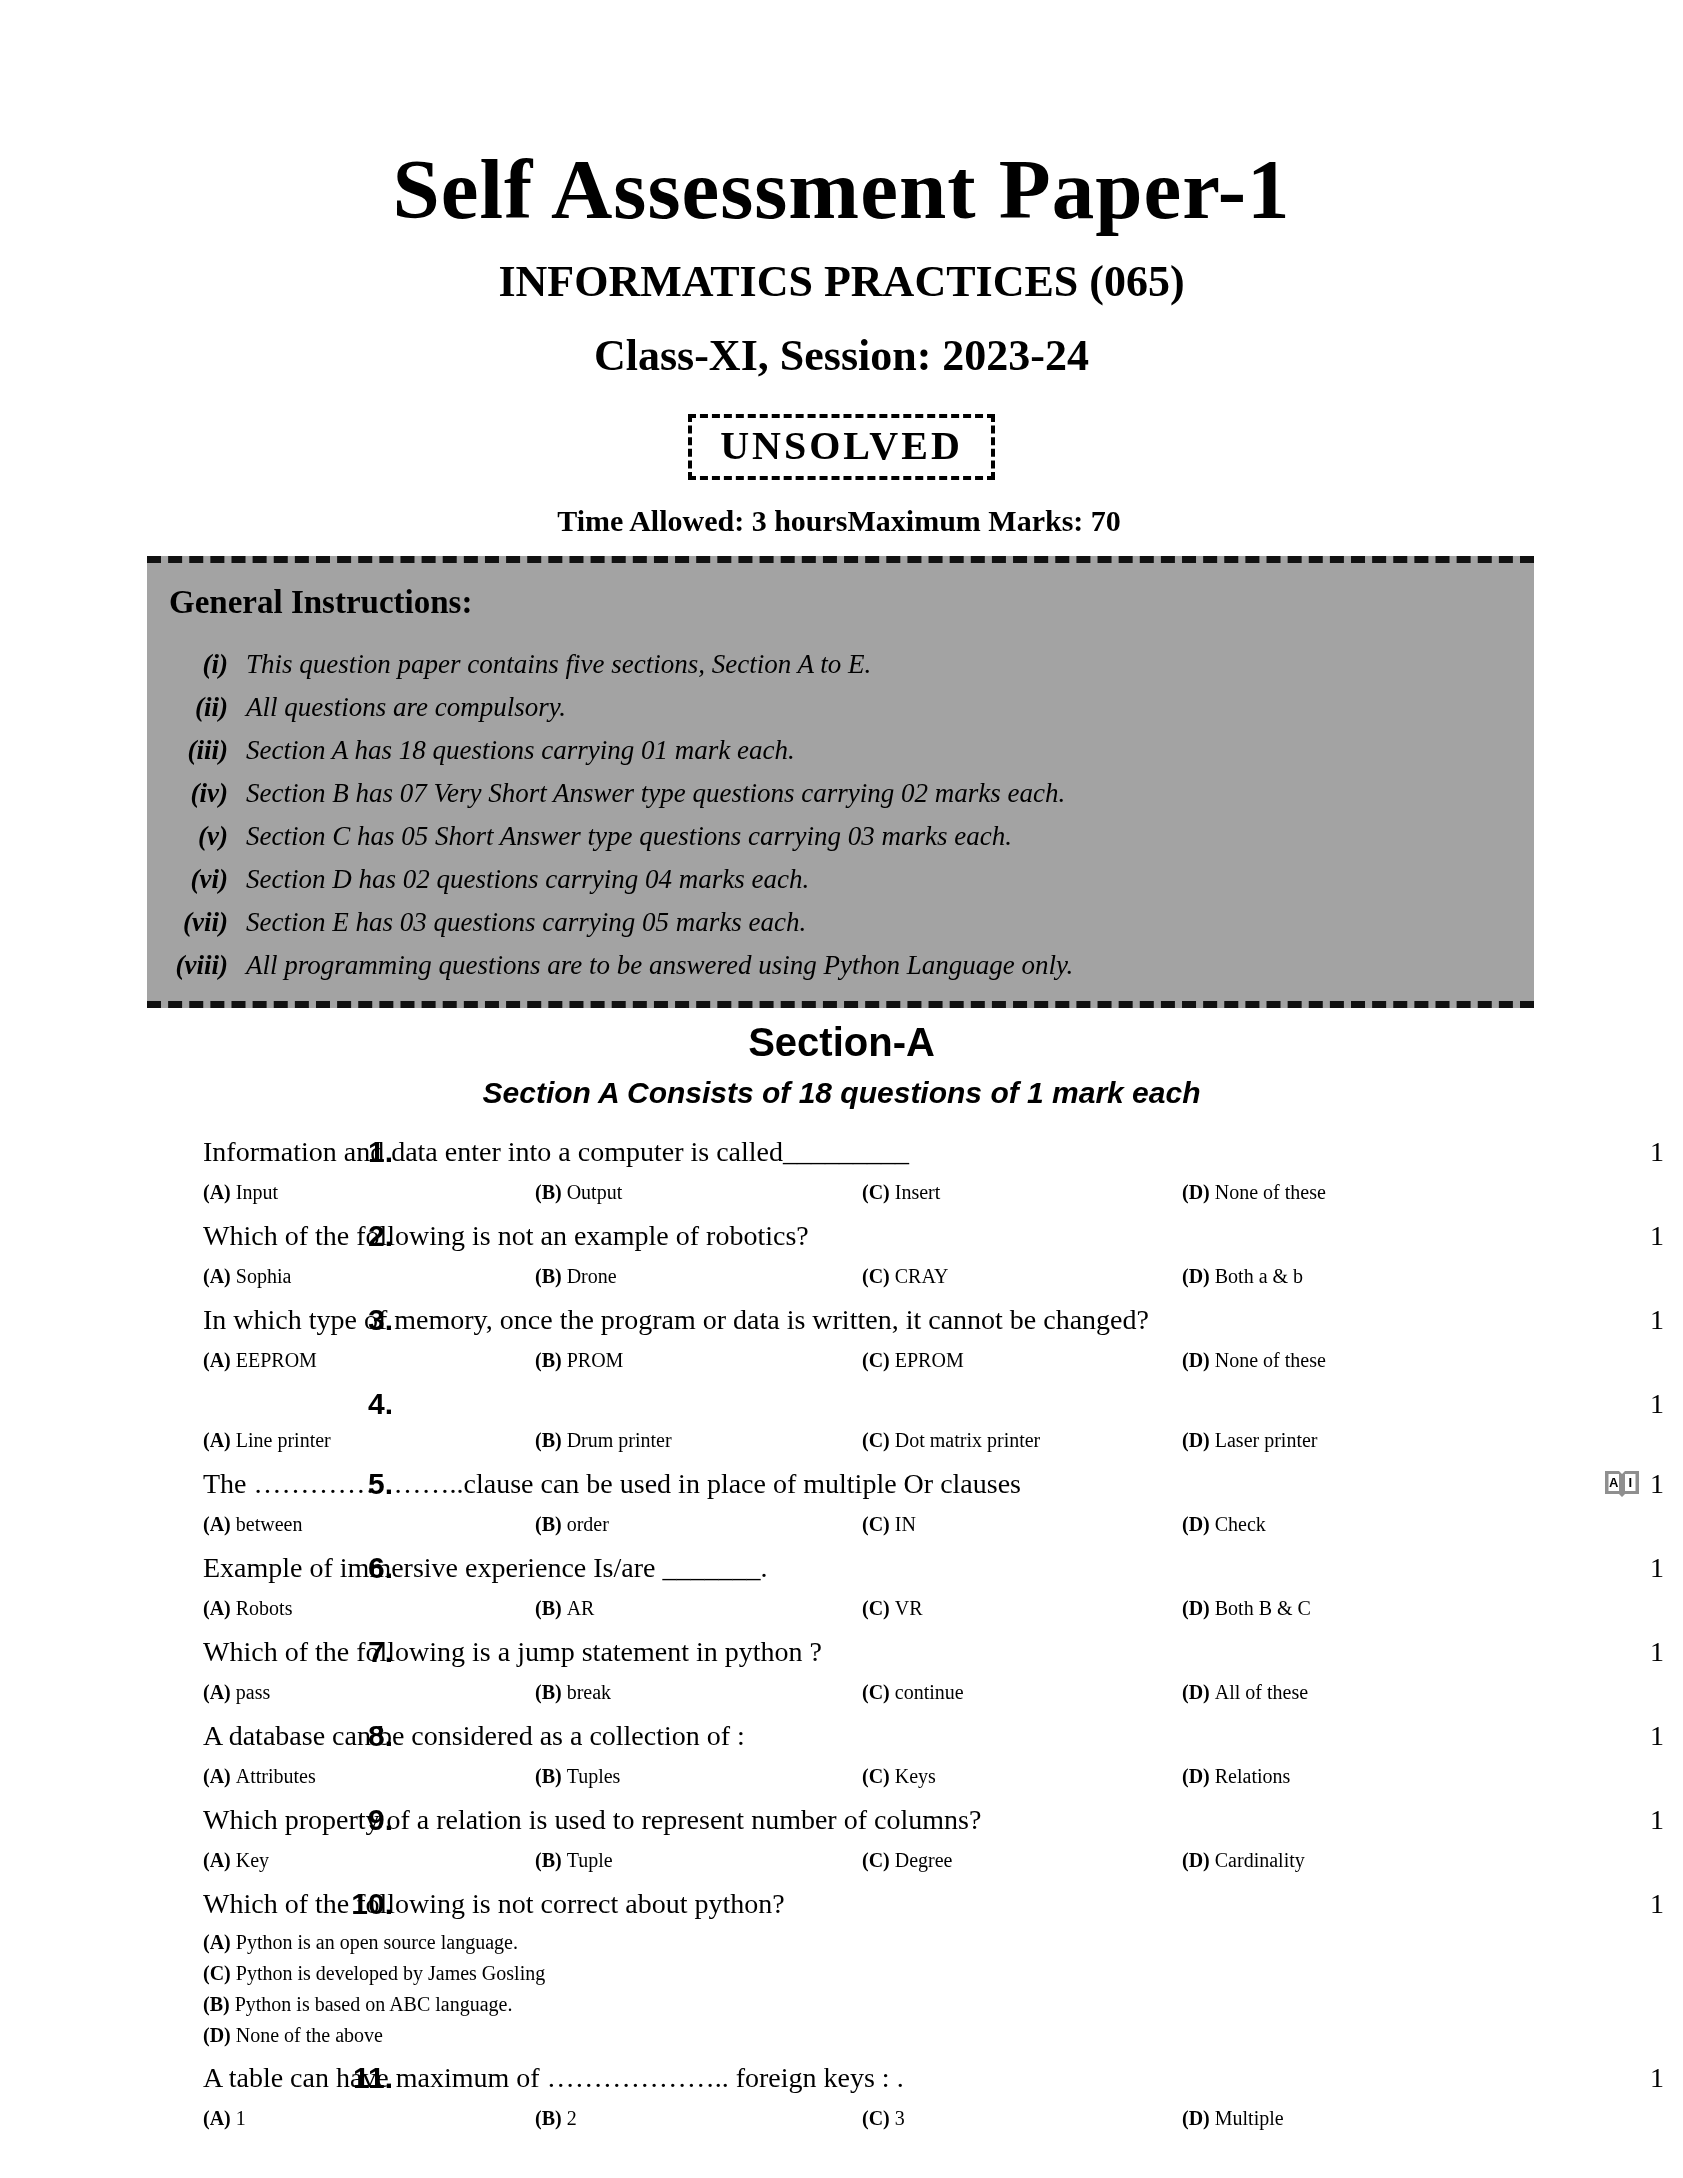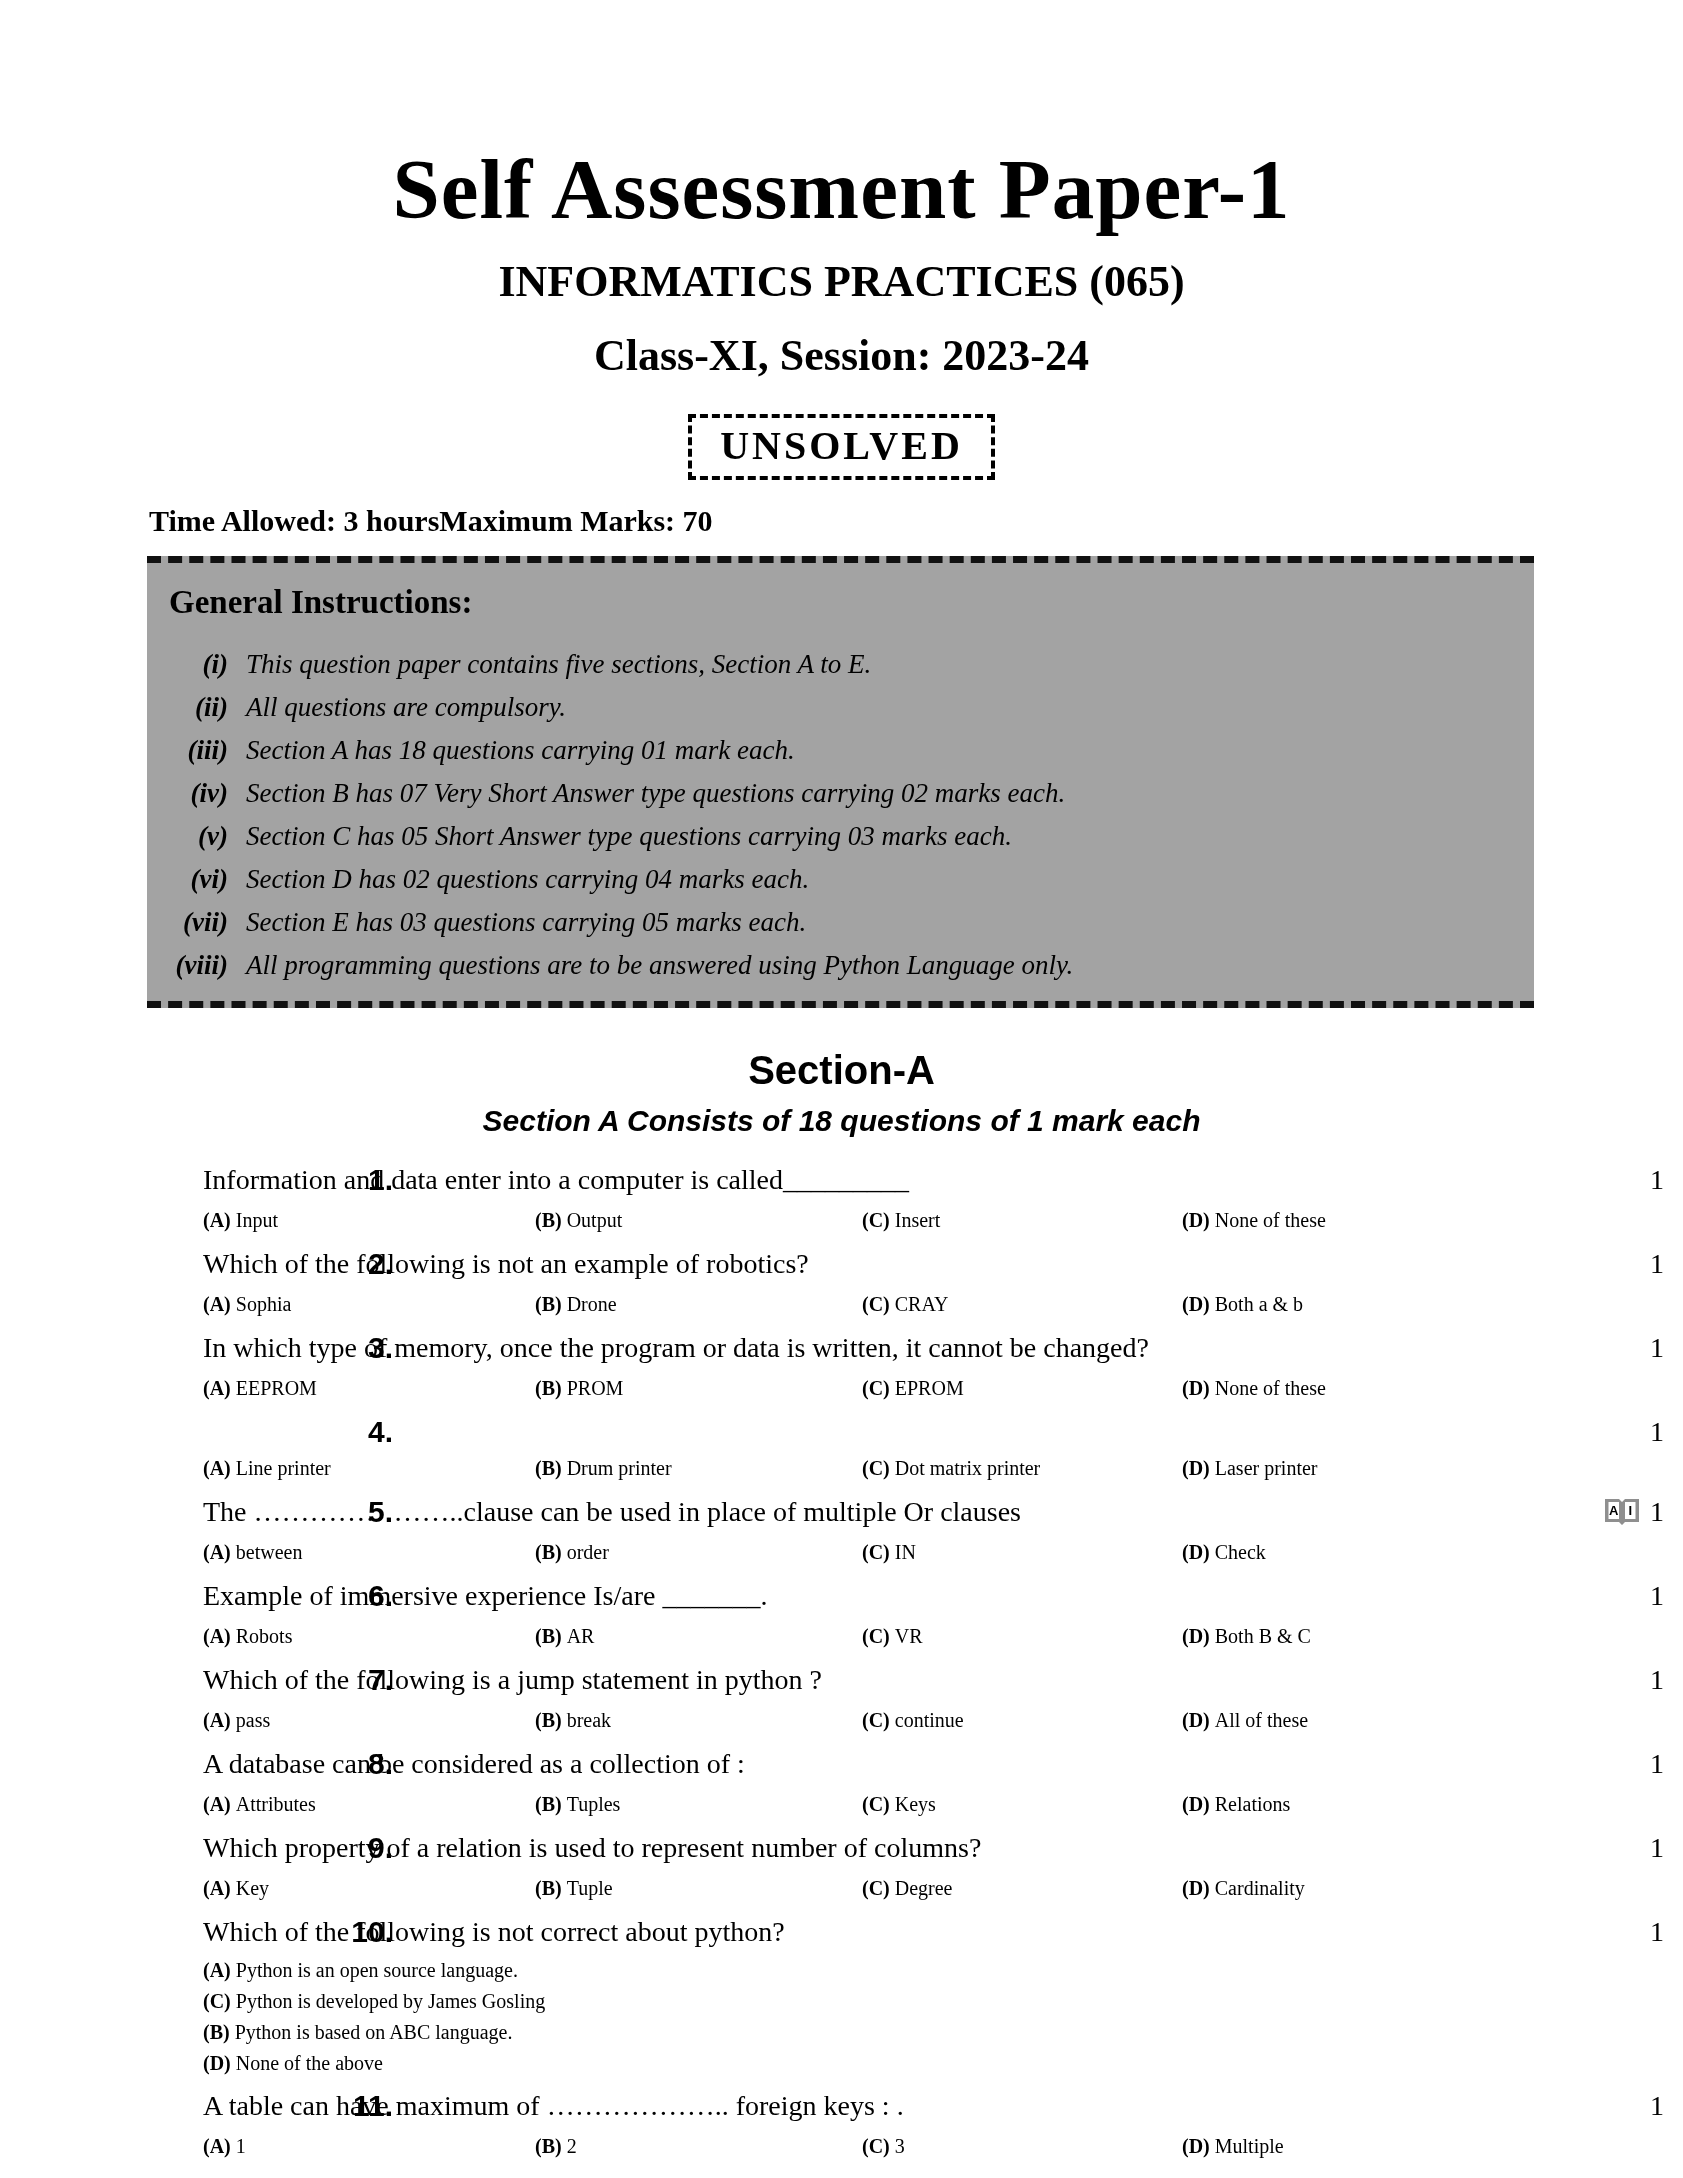--- a/index.html
+++ b/index.html
@@ -14,37 +14,37 @@
   .title { font-size:85px; font-weight:700; line-height:1; margin:0; letter-spacing:1px; }
   .subject { font-size:44px; font-weight:700; margin-top:28px; line-height:1; }
   .session { font-size:44px; font-weight:700; margin-top:30px; line-height:1; }
   .stamp-wrap { margin-top:36px; }
   .stamp {
     display:inline-block; border:4px dashed #000; padding:8px 28px 10px 28px;
     font-size:40px; font-weight:700; letter-spacing:3px; line-height:1;
   }
   
   .meta-row {
-    display:flex; justify-content:flex-start; align-items:baseline;
+    display:flex; justify-content:center; align-items:baseline;
     margin:26px 154px 0 149px; font-weight:700; font-size:30px; line-height:1;
   }
   
   .instructions {
     margin:20px 149px 0 147px; background:#a3a3a3;
     border-top:7px dashed #111; border-bottom:7px dashed #111;
     padding:16px 40px 14px 22px; box-sizing:border-box;
   }
   .inst-heading { font-size:33px; font-weight:700; margin:4px 0 20px 0; line-height:1.2; }
   .inst-item { display:flex; font-style:italic; font-size:27px; line-height:43px; }
   .inst-num { flex:none; width:77px; text-align:right; font-weight:700; padding-right:18px; box-sizing:border-box; }
   .inst-text { flex:1; }
   
   .section-heading {
     text-align:center; font-family:"Liberation Sans", sans-serif;
-    font-weight:700; font-size:40px; margin-top:40px; line-height:1.1;
+    font-weight:700; font-size:40px; margin-top:12px; line-height:1.1;
   }
   .section-subheading {
     text-align:center; font-family:"Liberation Sans", sans-serif;
     font-weight:700; font-style:italic; font-size:30px; margin-top:12px; line-height:1.1;
   }
   
   .questions { margin-top:26px; }
   .question { position:relative; padding-left:203px; padding-right:168px; box-sizing:border-box; }
   .q-num {
     position:absolute; left:119px; width:71px; text-align:right;

